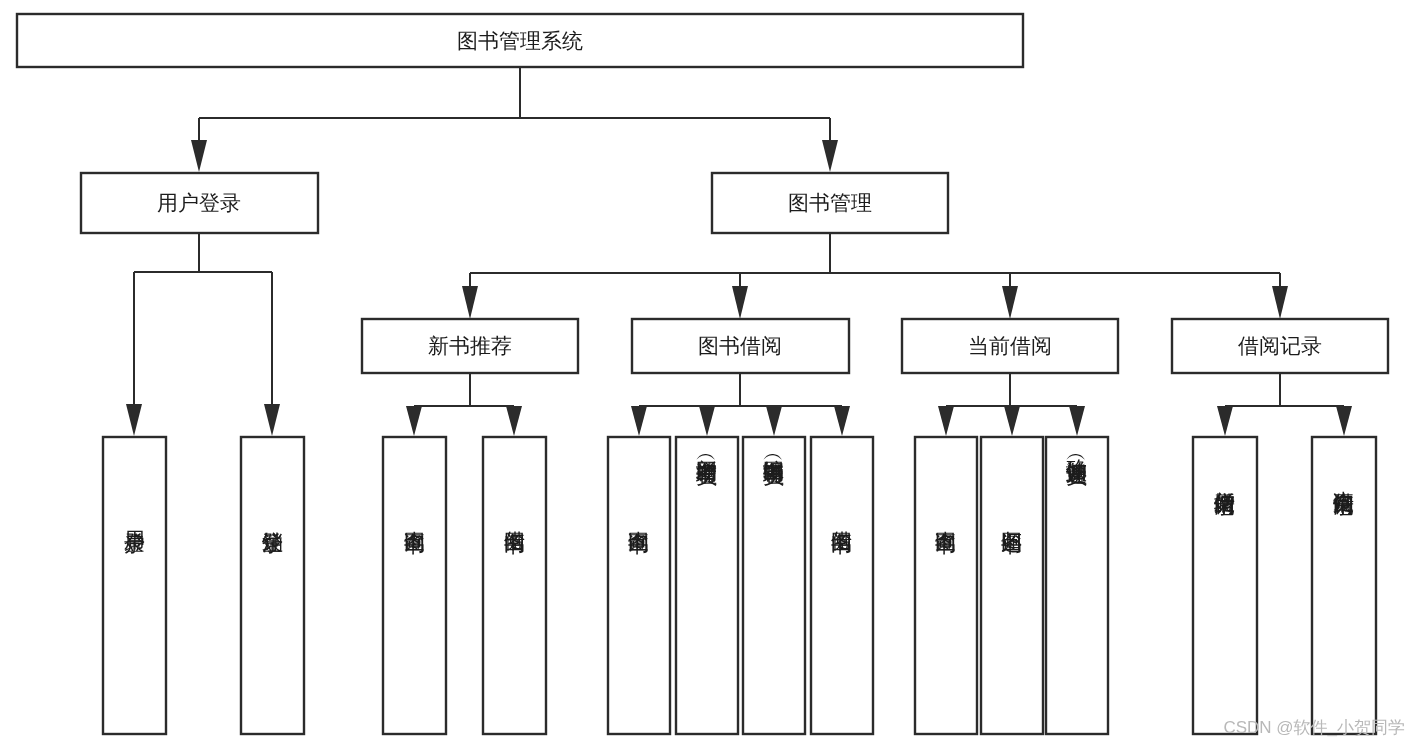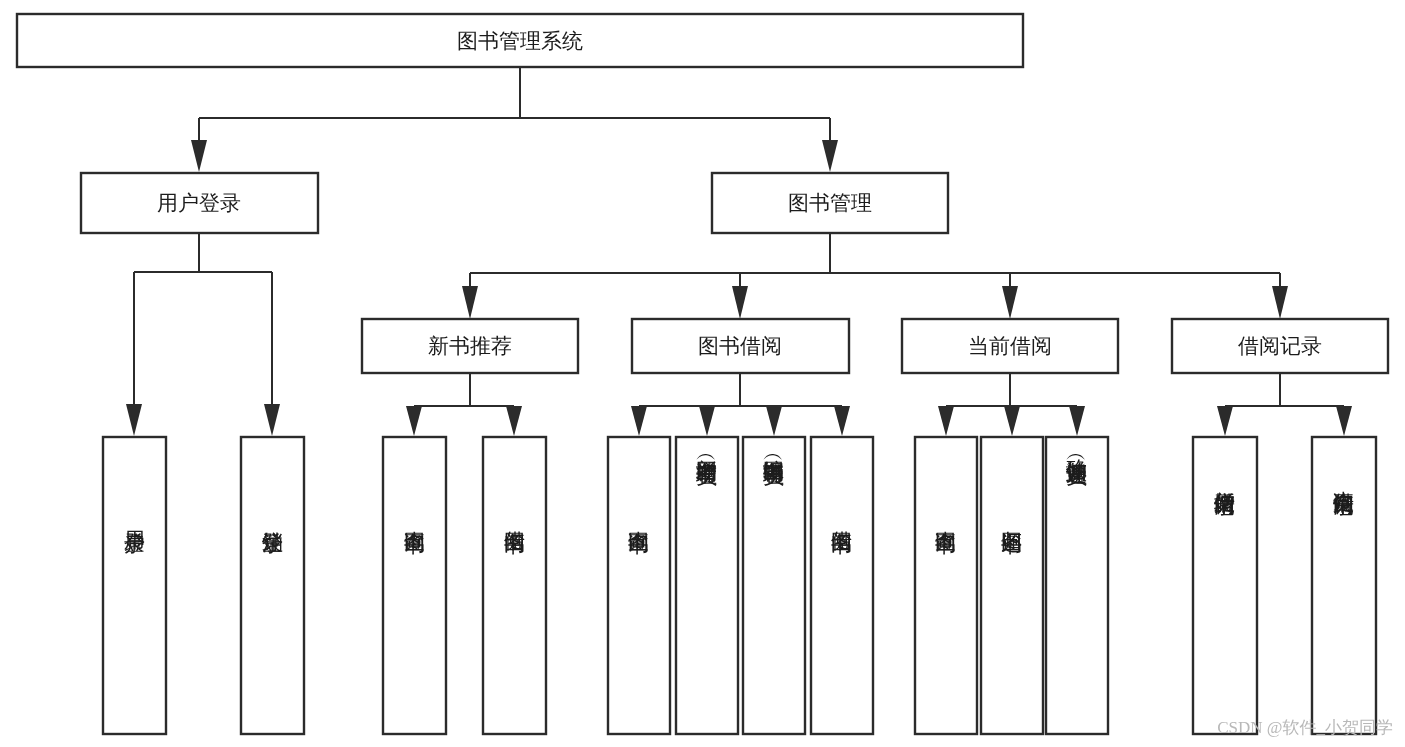--- a/index.html
+++ b/index.html
@@ -51,23 +51,23 @@
   .node-label-v {
     font-family: "Liberation Sans", "DejaVu Sans", sans-serif;
     fill: #1c1c1c;
     font-size: 21px;
     text-anchor: middle;
     writing-mode: vertical-rl;
     letter-spacing: 1px;
   }
   .watermark {
     position: absolute;
-    right: 12px;
+    right: 0;
     bottom: 8px;
-    font-family: Liberation Serif, serif;
+    font-family: Liberation Sans, sans-serif;
     font-size: 17px;
     color: #b8b8b8;
     white-space: nowrap;
     pointer-events: none;
   }
 </style>
 </head>
 <body>
 
 <div id="diagram-root">

